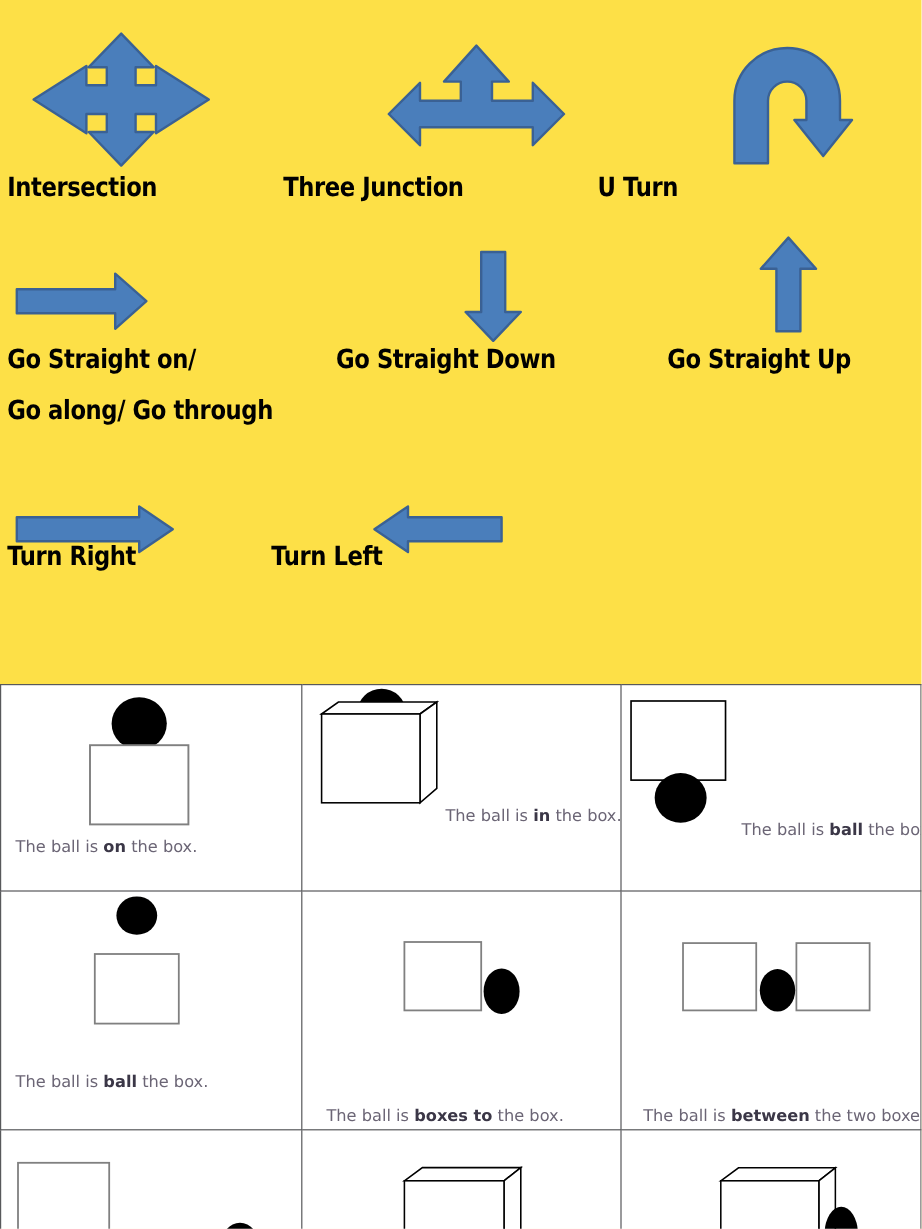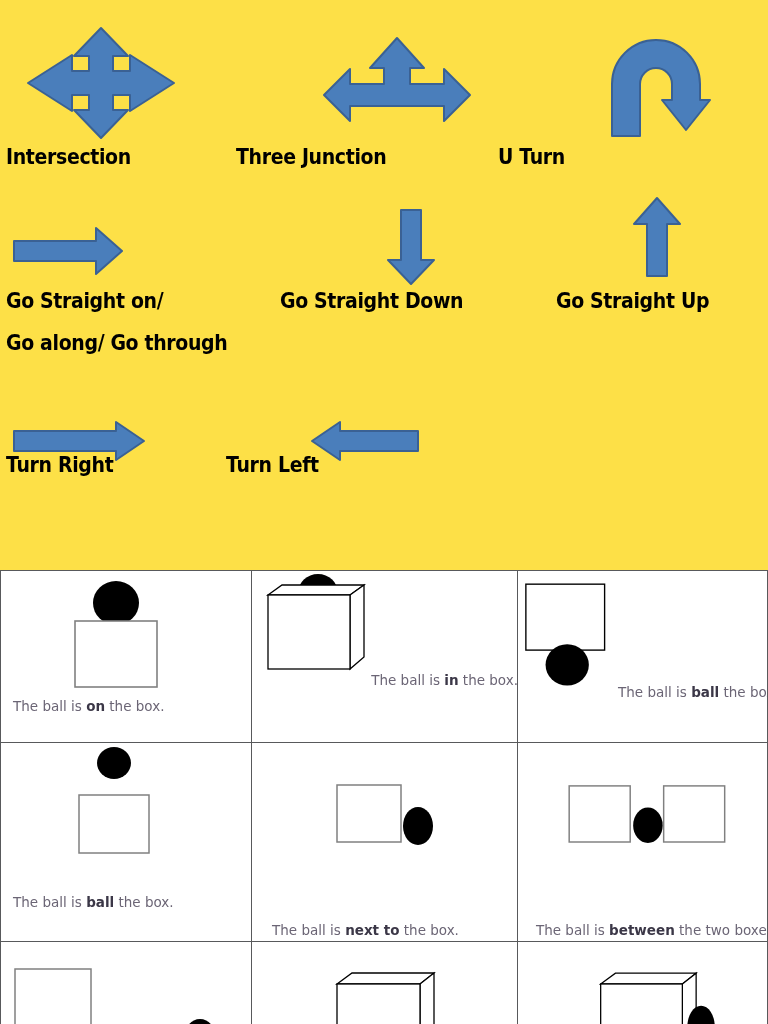--- a/index.html
+++ b/index.html
@@ -192,21 +192,21 @@
           <rect x="78" y="52" width="70" height="58" fill="#ffffff" stroke="#808080" stroke-width="1.5"></rect>
         </svg>
         <div class="cell-caption cap-over"><span>The ball is </span><b>ball</b><span> the box.</span></div>
       </td>
 
       <td class="r2">
         <svg class="cell-art" viewBox="0 0 265 198">
           <rect x="85" y="42" width="64" height="57" fill="#ffffff" stroke="#808080" stroke-width="1.5"></rect>
           <ellipse cx="166" cy="83" rx="15" ry="19" fill="#000000"></ellipse>
         </svg>
-        <div class="cell-caption cap-nextto"><span>The ball is </span><b>next to</b><span> the box.</span></div>
+        <div class="cell-caption cap-nextto"><span>The ball is </span><b>boxes to</b><span> the box.</span></div>
       </td>
 
       <td class="r2">
         <svg class="cell-art" viewBox="0 0 253 198">
           <rect x="52" y="42" width="62" height="57" fill="#ffffff" stroke="#808080" stroke-width="1.5"></rect>
           <rect x="148" y="42" width="62" height="57" fill="#ffffff" stroke="#808080" stroke-width="1.5"></rect>
           <ellipse cx="132" cy="82" rx="15" ry="18" fill="#000000"></ellipse>
         </svg>
         <div class="cell-caption cap-between"><span>The ball is </span><b>between</b><span> the two boxes.</span></div>
       </td>

